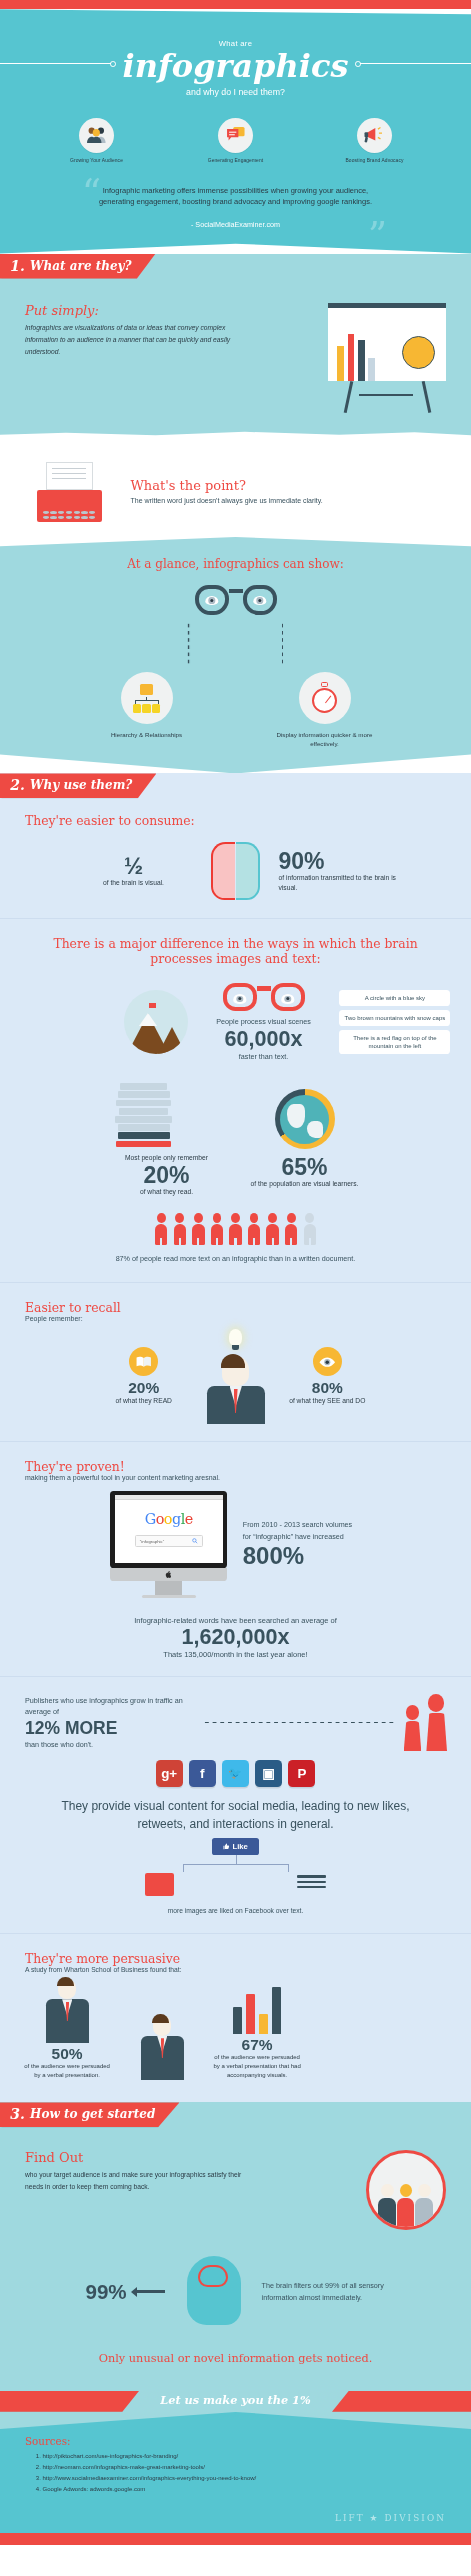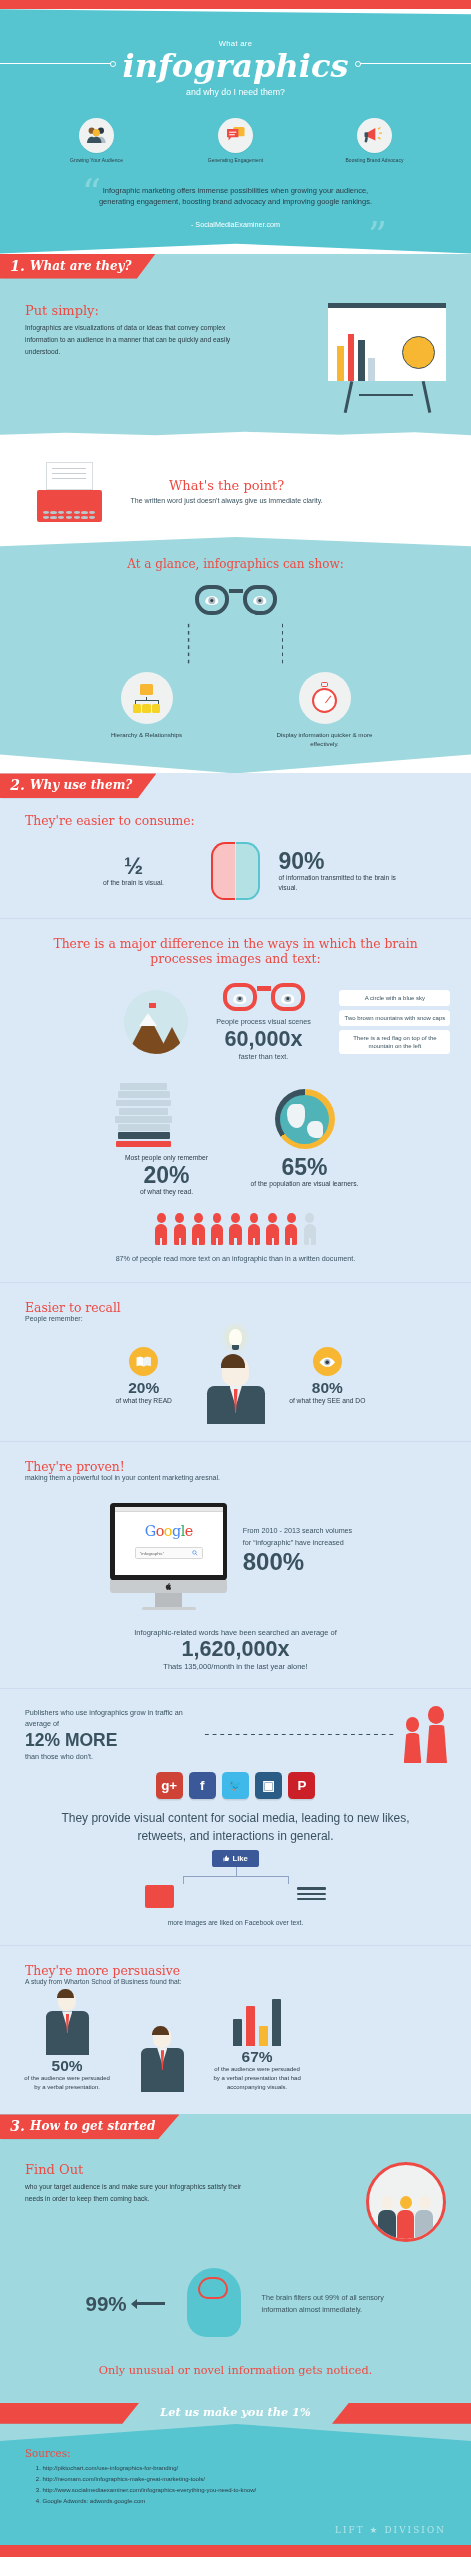--- a/index.html
+++ b/index.html
@@ -71,21 +71,21 @@
     display: flex; align-items: center; gap: 5.2px;
     clip-path: polygon(0 0, 100% 0, 88% 100%, 0 100%);
     min-width: 124px;
     box-shadow: 1.5px 2.1px 0 rgba(0,0,0,.10);
   }
   .ribbon-num { font-size: 14px; font-weight: bold; font-family: "DejaVu Serif", serif; font-style: italic; }
   .ribbon-label { font-family: "DejaVu Serif", serif; font-style: italic; font-weight: bold; font-size: 12px; }
 
   
   .sec1 { background: #9fd9df; padding: 0 0 0; position: relative; }
-  .sec1-inner { display: flex; padding: 19.6px 25px 0; gap: 10.3px; }
+  .sec1-inner { display: flex; padding: 19.6px 25px 0; gap: 10.3px; font-style: italic; }
   .sec1-text { width: 216px; }
   .h-red { color: #ee4a43; font-size: 13px; font-family: "DejaVu Serif", serif; margin-bottom: 4.1px; }
   .body-txt { font-size: 6.7px; line-height: 1.75; color: #2b3b45; }
 
   .easel { width: 118px; position: relative; margin-left: auto; }
   .easel-board { background: #fff; border-top: 5.2px solid #39525e; height: 78px; position: relative; padding: 9.3px 7.2px 0; }
   .mini-bars { display: flex; align-items: flex-end; gap: 3.6px; height: 57px; position: absolute; bottom: 0; left: 9.3px; }
   .mini-bars i { width: 6.7px; display: block; }
   .mini-pie { position: absolute; right: 11.3px; bottom: 12.4px; width: 33px; height: 33px; border-radius: 50%; background: #f7b733; border: 1.5px solid #39525e; }
   .easel-legs { position: relative; height: 33px; }
@@ -93,21 +93,21 @@
   .easel-legs .lg1 { left: 18.5px; transform: rotate(12deg); }
   .easel-legs .lg2 { right: 18.5px; transform: rotate(-12deg); }
   .easel-legs .cross { width: 54px; height: 2.6px; top: 12.4px; left: 31px; transform: none; }
 
   .wave-white {
     height: 21.6px; background: #fff;
     clip-path: polygon(0 34%, 14% 24%, 33% 36%, 52% 20%, 72% 33%, 88% 22%, 100% 36%, 100% 100%, 0 100%);
     margin-top: 13.4px;
   }
   
-  .point { background: #fff; padding: 13.4px 25px 17.5px; display: flex; align-items: center; gap: 17.5px; text-align: center; }
+  .point { background: #fff; padding: 13.4px 25px 17.5px; display: flex; align-items: center; gap: 17.5px; }
   .typewriter { width: 88px; flex: none; }
   .tw-paper { width: 47px; height: 28px; background: #fff; border: 0.5px solid #d8dde0; margin: 0 auto; }
   .tw-paper i { display: block; height: 1px; background: #c8cfd4; margin: 4.1px 5.2px; }
   .tw-body { width: 65px; height: 32px; background: #ee4a43; border-radius: 2.1px; margin: 0 auto; position: relative; }
   .tw-keys { position: absolute; bottom: 3.6px; left: 6.2px; right: 6.2px; display: grid; grid-template-columns: repeat(7, 1fr); gap: 1.5px; }
   .tw-keys b { display: block; height: 3.1px; border-radius: 50%; background: #b9c6cd; }
   .point-txt h3 { color: #ee4a43; font-size: 13px; font-family: "DejaVu Serif", serif; font-weight: normal; margin-bottom: 3.1px; }
   .point-txt p { font-size: 7px; line-height: 1.55; color: #39525e; }
 
   
@@ -203,21 +203,21 @@
   .bulb .base { position: absolute; bottom: -4.6px; left: 3.6px; width: 6.2px; height: 5.2px; background: #39525e; border-radius: 0 0 2.1px 2.1px; }
   .head { width: 27px; height: 30px; background: #f7efe4; border-radius: 13.4px 13.4px 11.3px 11.3px; margin: 10.3px auto 0; position: relative; }
   .head .hair { position: absolute; top: -2.1px; left: -1.5px; width: 24px; height: 14.4px; background: #5a3a1e; border-radius: 12.4px 12.4px 0 0; }
   .torso { width: 58px; height: 38px; background: #39525e; margin: 0 auto; border-radius: 7.2px 7.2px 0 0; position: relative; }
   .torso .shirt { position: absolute; top: 0; left: 23px; width: 12.4px; height: 20.6px; background: #eef1f3; clip-path: polygon(0 0, 100% 0, 50% 100%); }
   .torso .tie { position: absolute; top: 3.1px; left: 27px; width: 4.1px; height: 24px; background: #ee4a43; clip-path: polygon(0 0, 100% 0, 60% 100%, 40% 100%); }
 
   
   .proven-row { display: flex; align-items: center; justify-content: center; gap: 15.5px; padding: 9.3px 25px 0; }
   .imac { width: 117px; }
-  .imac .screen { background: #1d1d1d; border-radius: 3.6px; padding: 4.6px; margin-top: 12px; }
+  .imac .screen { background: #1d1d1d; border-radius: 3.6px; padding: 4.6px; }
   .imac .inner { background: #fff; height: 68px; position: relative; }
   .imac .chrome { height: 4.6px; background: #e9e9e9; border-bottom: 0.5px solid #d6d6d6; }
   .goog { text-align: center; padding-top: 11.3px; font-family: "DejaVu Serif", serif; font-size: 14.4px; letter-spacing: -0.5px; }
   .goog b { font-weight: normal; }
   .g1 { color: #4285f4; } .g2 { color: #ea4335; } .g3 { color: #fbbc05; } .g4 { color: #34a853; }
   .searchbar { width: 68px; margin: 8.2px auto 0; height: 11.3px; border: 0.5px solid #d7d7d7; border-radius: 1.5px; background: #fafafa; display: flex; align-items: center; padding: 0 4.1px; justify-content: space-between; }
   .searchbar span { font-size: 4.4px; color: #666; }
   .imac .neck { width: 27px; height: 13.4px; background: #b9bcbe; margin: 0 auto; }
   .imac .foot { width: 54px; height: 3.6px; border-radius: 1.5px; background: #cdd0d2; margin: 0 auto; }
   .imac .chin { height: 13.4px; background: #c9ccce; border-radius: 0 0 3.6px 3.6px; display: flex; align-items: center; justify-content: center; }

